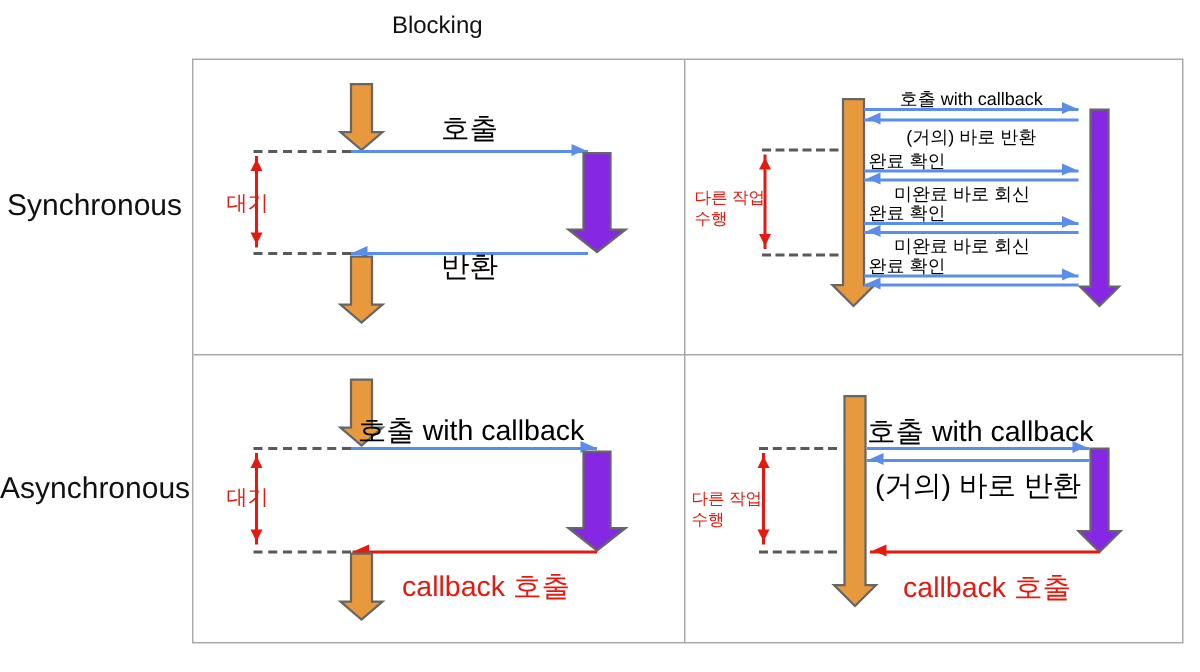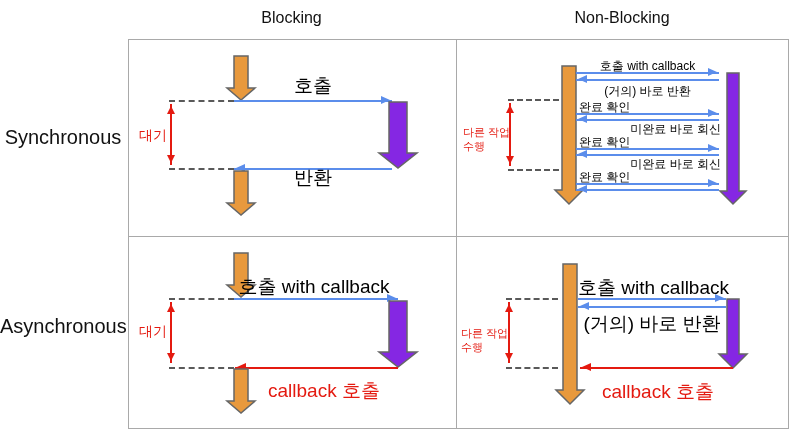--- a/index.html
+++ b/index.html
@@ -5,21 +5,21 @@
   :root{
     --c-orange:#E8993D; --c-purple:#8527E3; --c-blue:#5B8DEB;
     --c-red:#E41A10; --c-dash:#595959; --c-border:#A9A9A9; --c-outline:#666666;
   }
   *{margin:0;padding:0;box-sizing:border-box;}
   html,body{width:800px;height:448px;background:#ffffff;overflow:hidden;
     font-family:"Liberation Sans","DejaVu Sans",sans-serif;}
   .canvas{position:relative;width:800px;height:360px;background:#fff;border-radius:24px;}
   .lbl{position:absolute;white-space:nowrap;color:#000;}
   .center{text-align:center;}
-  .right{text-align:right;}
+  .right{text-align:left;margin-left:20px;}
   .red-text{color:var(--c-red);}
   .col-header{position:absolute;top:9px;font-size:16px;text-align:center;color:#111;}
   .row-header{position:absolute;left:0;width:126px;font-size:20px;text-align:center;color:#111;}
   .grid{position:absolute;left:128px;top:39px;width:661px;height:390px;
     border:1px solid var(--c-border);}
   .vdiv{position:absolute;left:327px;top:0;width:1px;height:100%;background:var(--c-border);}
   .hdiv{position:absolute;left:0;top:196px;width:100%;height:1px;background:var(--c-border);}
   .cell{position:absolute;overflow:visible;}
   .cell.tl{left:0;top:0;width:327px;height:196px;}
   .cell.tr{left:327px;top:0;width:334px;height:196px;}
@@ -45,21 +45,20 @@
   .f14{font-size:14px;}
   .f12{font-size:12px;}
   .f11{font-size:11px;line-height:14px;}
 </style>
 </head>
 <body>
 
 <div class="canvas">
 
   <div class="col-header" style="left:128px;width:327px;">Blocking</div>
-  <div class="col-header" style="left:455px;width:334px;">Non-Blocking</div>
 
   <div class="row-header" style="top:126px;">Synchronous</div>
   <div class="row-header" style="top:315px;">Asynchronous</div>
 
   <div class="grid">
     <div class="vdiv"></div>
     <div class="hdiv"></div>
 
     <div class="cell tl">
       <svg class="blockarrow" style="left:97px;top:15px;" width="30" height="46" viewBox="0 0 30 46">

